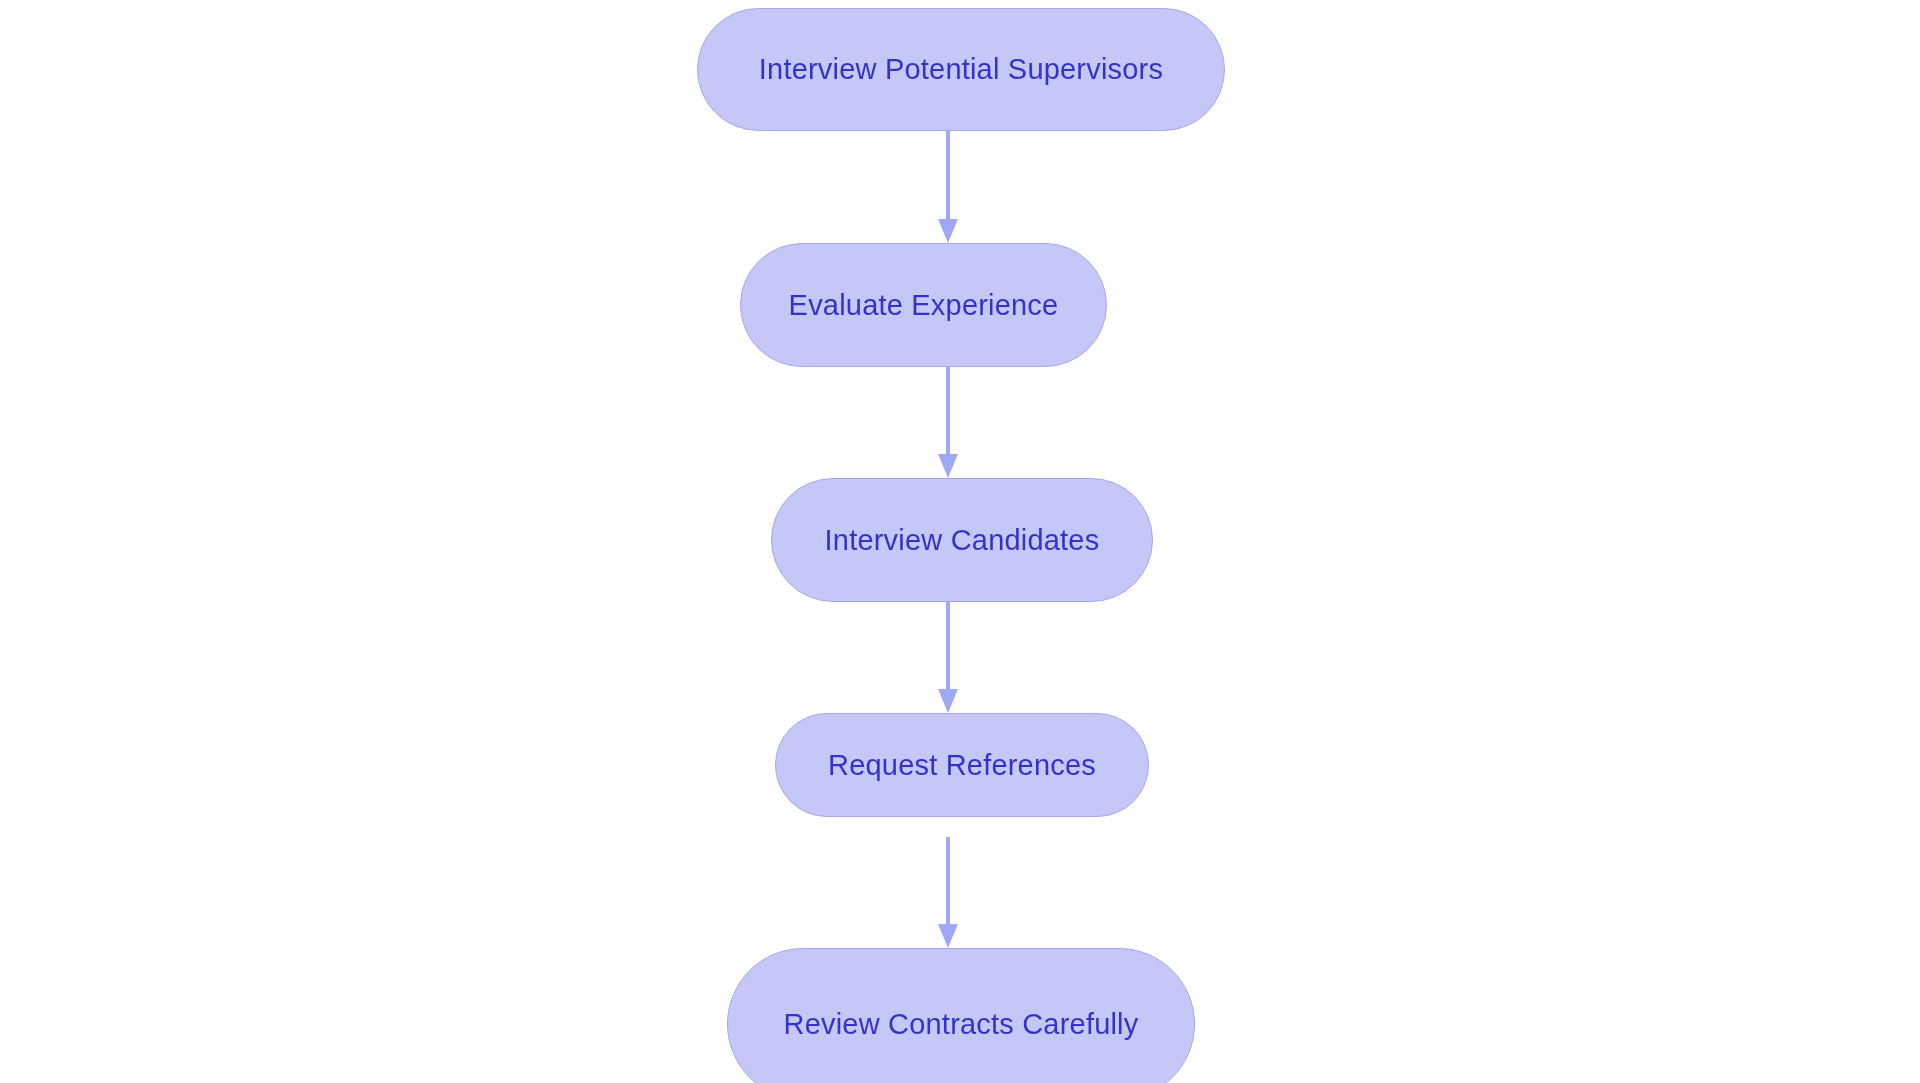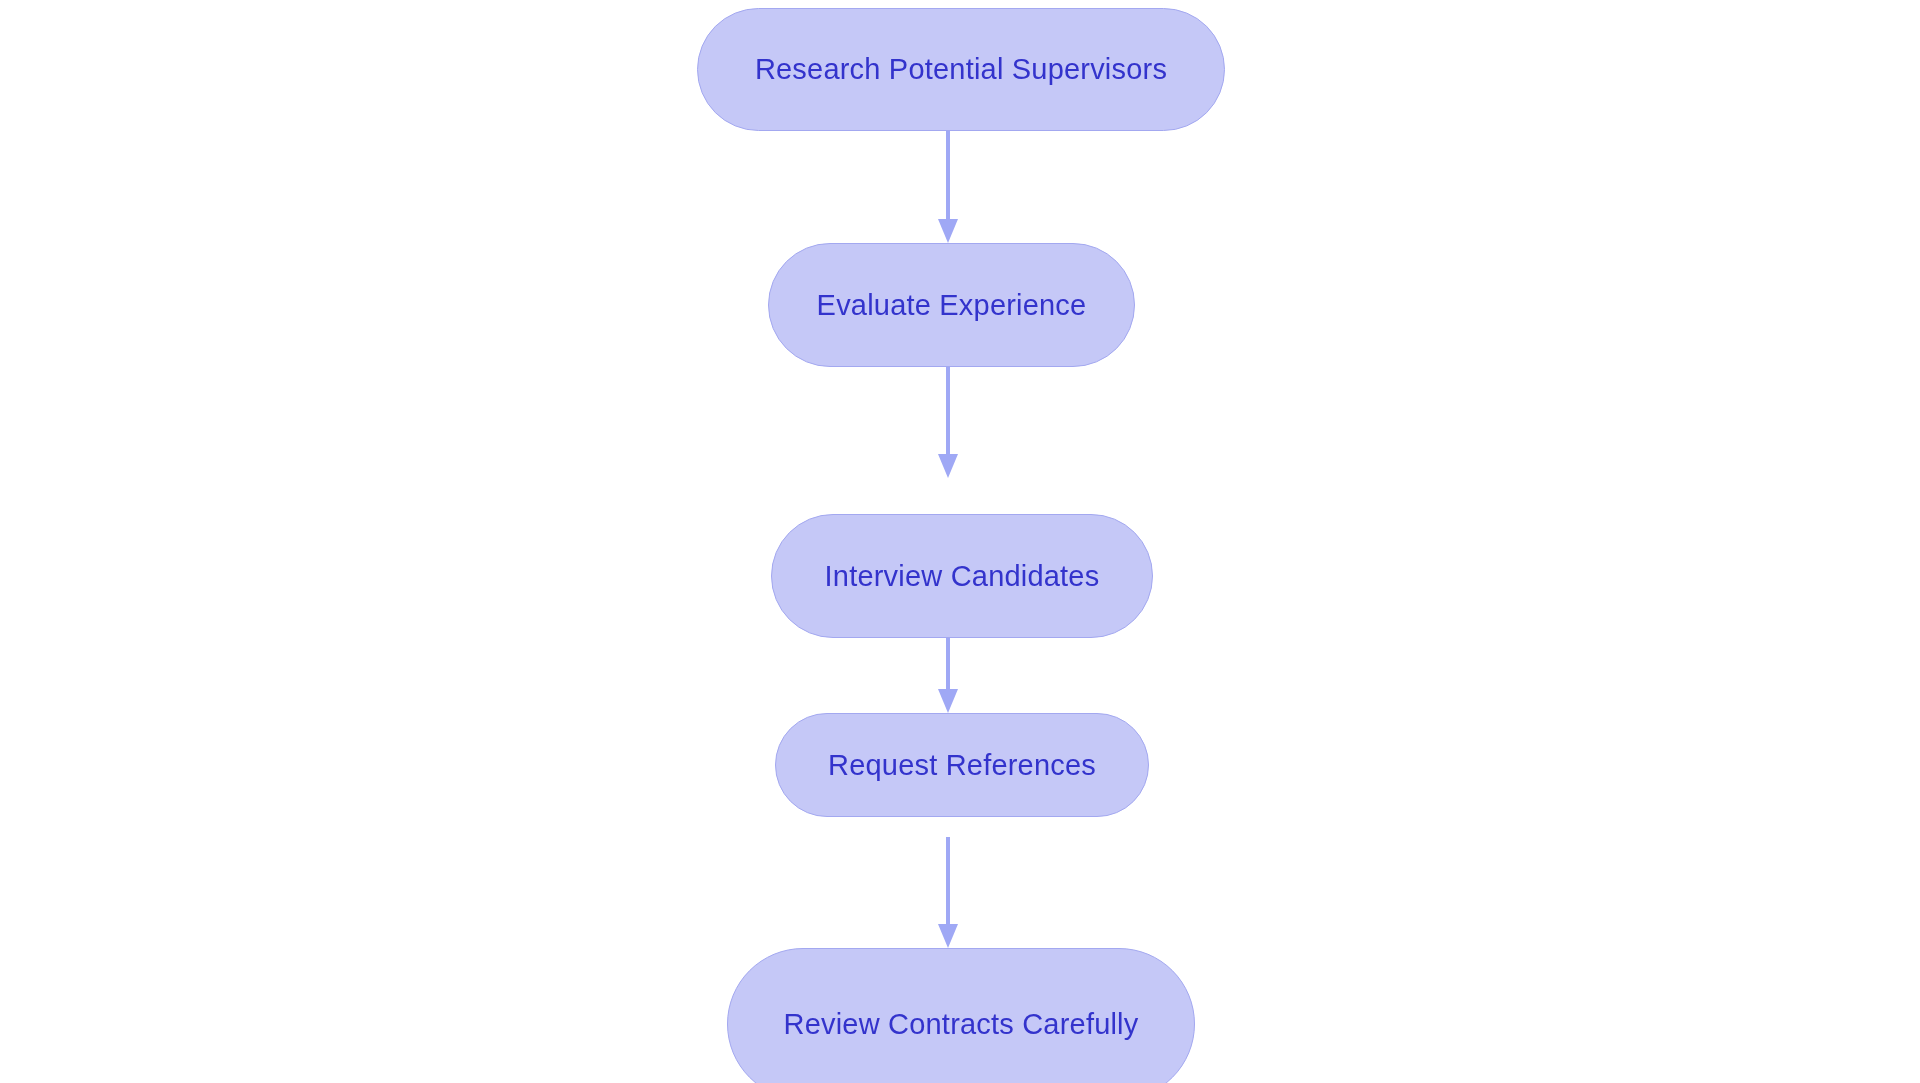--- a/index.html
+++ b/index.html
@@ -82,28 +82,28 @@
   </div>
 
   <div class="connector" style="left:936px; top:837px; width:24px; height:113px;">
     <svg width="24" height="113" viewBox="0 0 24 113" aria-hidden="true">
       <line x1="12" y1="0" x2="12" y2="91" stroke="#9fa8f5" stroke-width="4"></line>
       <polygon points="2,87 22,87 12,111" fill="#9fa8f5"></polygon>
     </svg>
   </div>
 
   <div class="node" style="left:697px; top:8px; width:528px; height:123px;">
-    <span class="node-label">Research Potential Supervisors</span>
+    <span class="node-label">Interview Potential Supervisors</span>
   </div>
 
-  <div class="node" style="left:768px; top:243px; width:367px; height:124px;">
+  <div class="node" style="left:740px; top:243px; width:367px; height:124px;">
     <span class="node-label">Evaluate Experience</span>
   </div>
 
-  <div class="node" style="left:771px; top:478px; width:382px; height:124px;margin-top:36px;">
+  <div class="node" style="left:771px; top:478px; width:382px; height:124px;">
     <span class="node-label">Interview Candidates</span>
   </div>
 
   <div class="node" style="left:775px; top:713px; width:374px; height:104px;">
     <span class="node-label">Request References</span>
   </div>
 
   <div class="node" style="left:727px; top:948px; width:468px; height:152px;">
     <span class="node-label">Review Contracts Carefully</span>
   </div>

